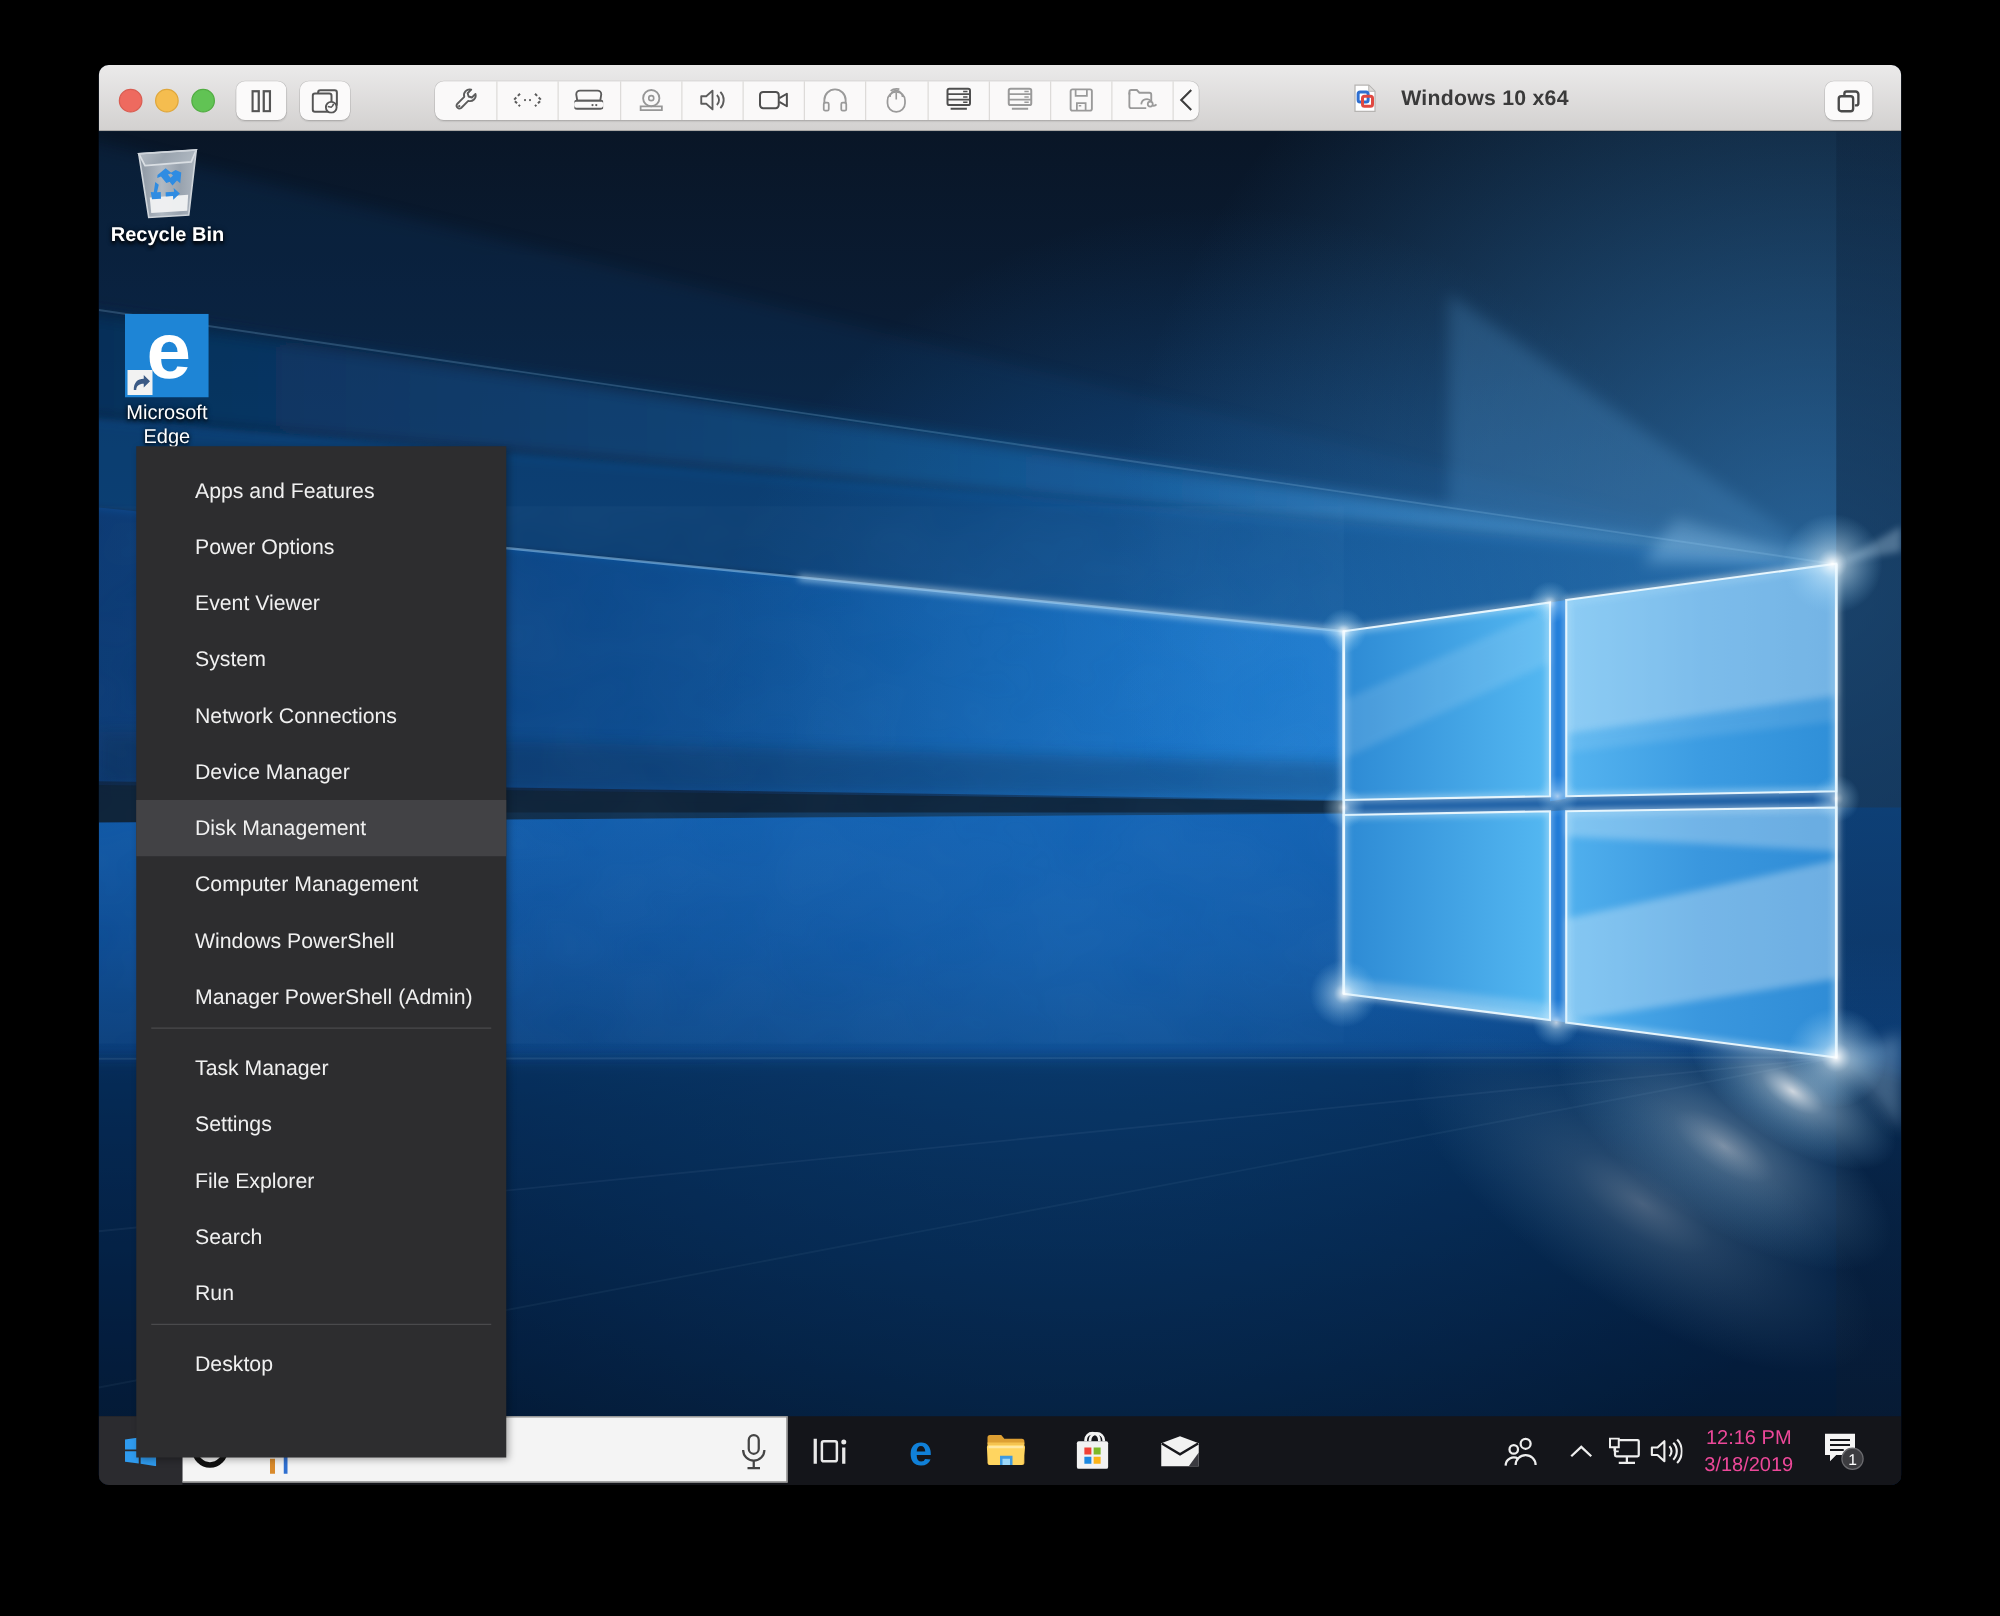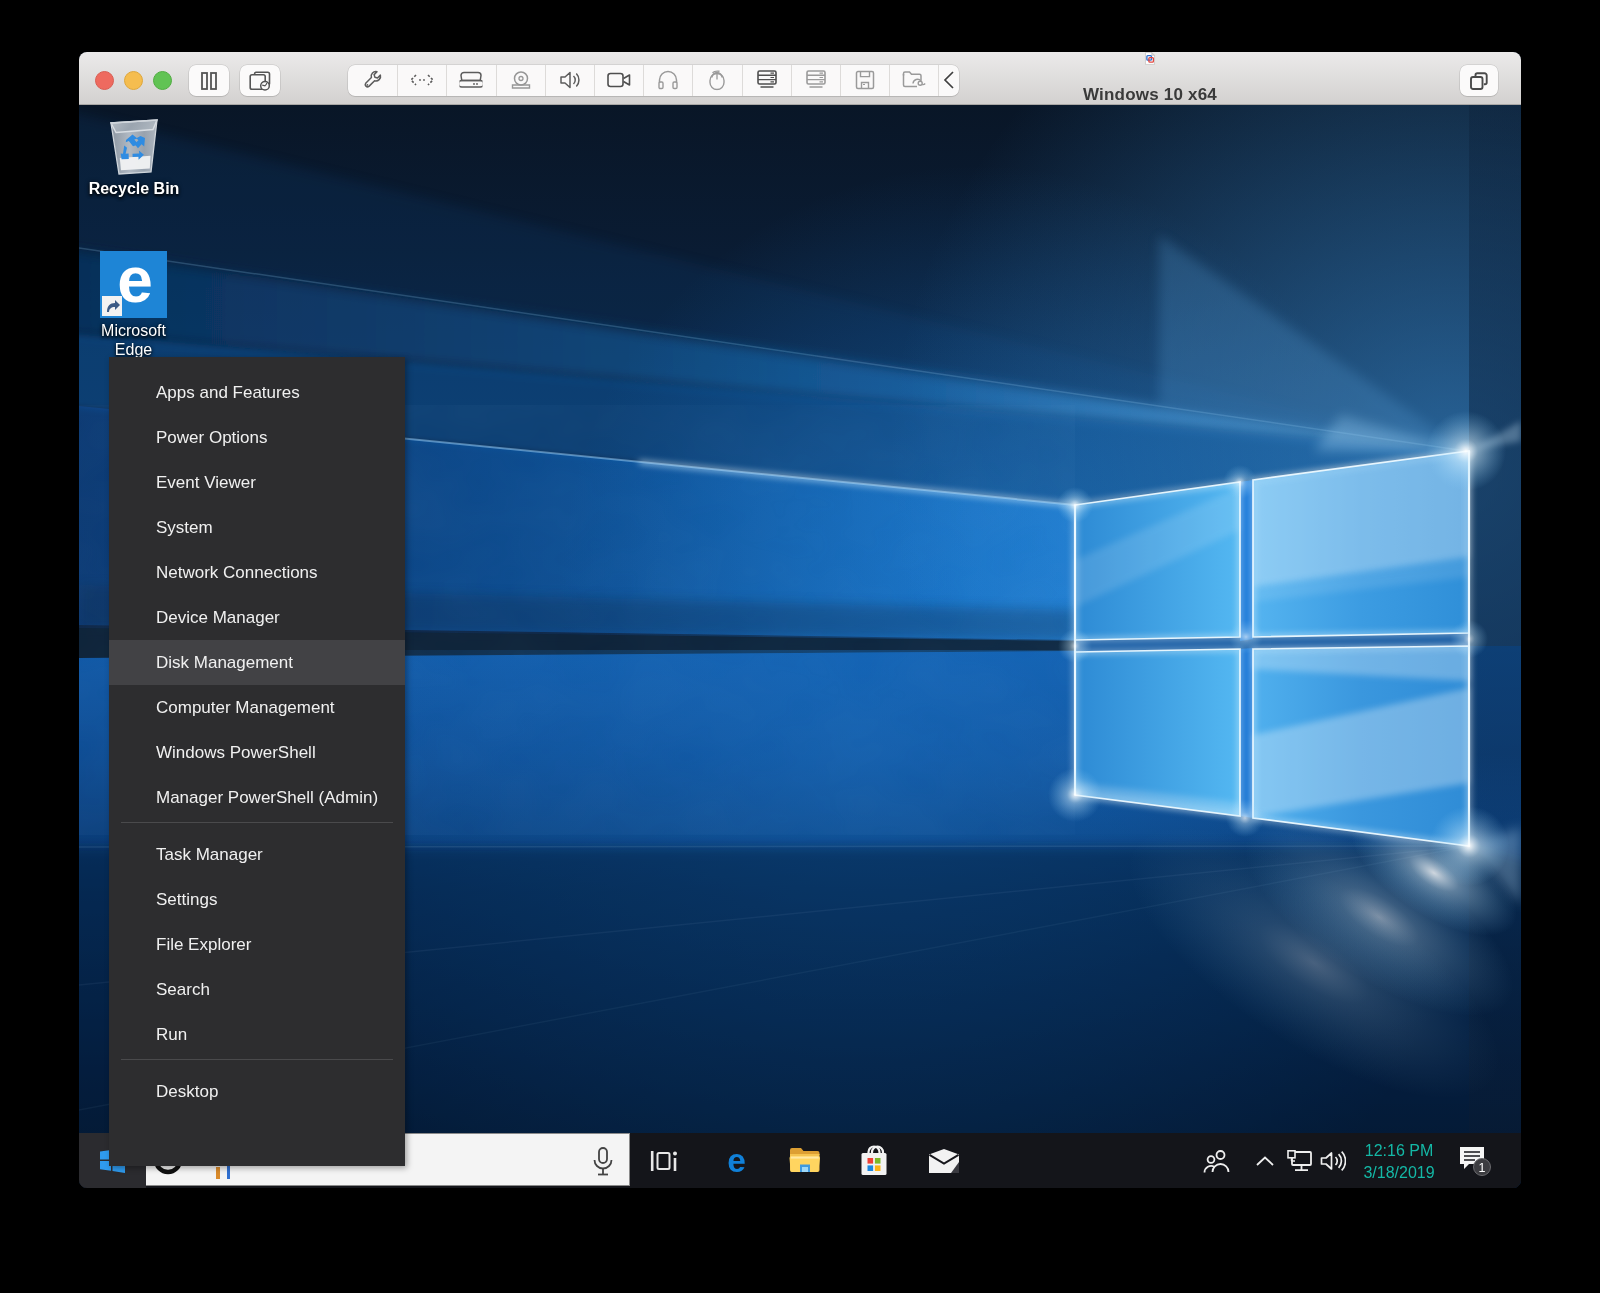--- a/index.html
+++ b/index.html
@@ -18,21 +18,21 @@
   .tbtn { position:absolute; top:13px; height:31px; background:#fbfafa;
     border-radius:7px; box-shadow:0 0 0 0.5px rgba(0,0,0,0.15), 0 1px 1px rgba(0,0,0,0.08); }
   #seg { position:absolute; left:269px; top:12.5px; width:611px; height:31px;
     background:#faf9f9; border-radius:7px;
     box-shadow:0 0 0 0.5px rgba(0,0,0,0.15), 0 1px 1px rgba(0,0,0,0.08);
     display:flex; }
   .seg-i { width:49.2px; height:31px; position:relative; flex:none; }
   .seg-i + .seg-i { border-left:1px solid #dddbd9; }
   .seg-i svg, .tbtn svg { position:absolute; left:50%; top:50%; transform:translate(-50%,-50%); }
   #vmtitle { position:absolute; left:1004px; top:0; height:53px; display:flex;
-    align-items:center; gap:20px;flex-direction:column; }
+    align-items:center; gap:20px; }
   #vmtitle .txt { font-size:17px; font-weight:600; color:#3a3a3a; letter-spacing:0.2px; }
   
   #desktop { position:absolute; left:0; top:53px; width:1442px; height:1083px;
     background:#0a1b31; }
   #wall { position:absolute; left:0; top:0; }
   .dicon svg text { text-shadow:none; }
   .dicon { position:absolute; text-align:center; color:#fff; font-size:16px;
     text-shadow:0 2px 3px rgba(0,0,0,0.95), 0 0 4px rgba(0,0,0,0.65); }
   
   #winx { position:absolute; left:30px; top:252px; width:296px; height:809px;
@@ -44,21 +44,21 @@
   .mi .chev { position:absolute; right:17px; top:0; font-size:17px; color:#e8e8e8; }
   
   #taskbar { position:absolute; left:0; top:1028px; width:1442px; height:55px;
     background:#14151a; z-index:20; }
   #startzone { position:absolute; left:0; top:0; width:67px; height:55px; background:#2b2b2f; }
   #searchbox { position:absolute; left:67px; top:0; width:484px; height:53px;
     background:#f4f4f4; border:1px solid #8a8a8a; border-left:none; }
   .tbi { position:absolute; top:0; height:55px; width:48px; display:flex;
     align-items:center; justify-content:center; }
   #clock { position:absolute; left:1270px; top:7px; width:100px; text-align:center;
-    color:#14b8a6; font-size:16px; line-height:22px; }
+    color:#ec4899; font-size:16px; line-height:22px; }
 </style>
 </head>
 <body>
 <div id="win">
   <div id="titlebar">
     <div class="tl" id="tl-r"></div>
       <div class="tl" id="tl-y"></div>
       <div class="tl" id="tl-g"></div>
     <div class="tbtn" id="b-pause" style="left:110px; width:40px;">
       <svg width="16" height="18" viewBox="0 0 16 18">

